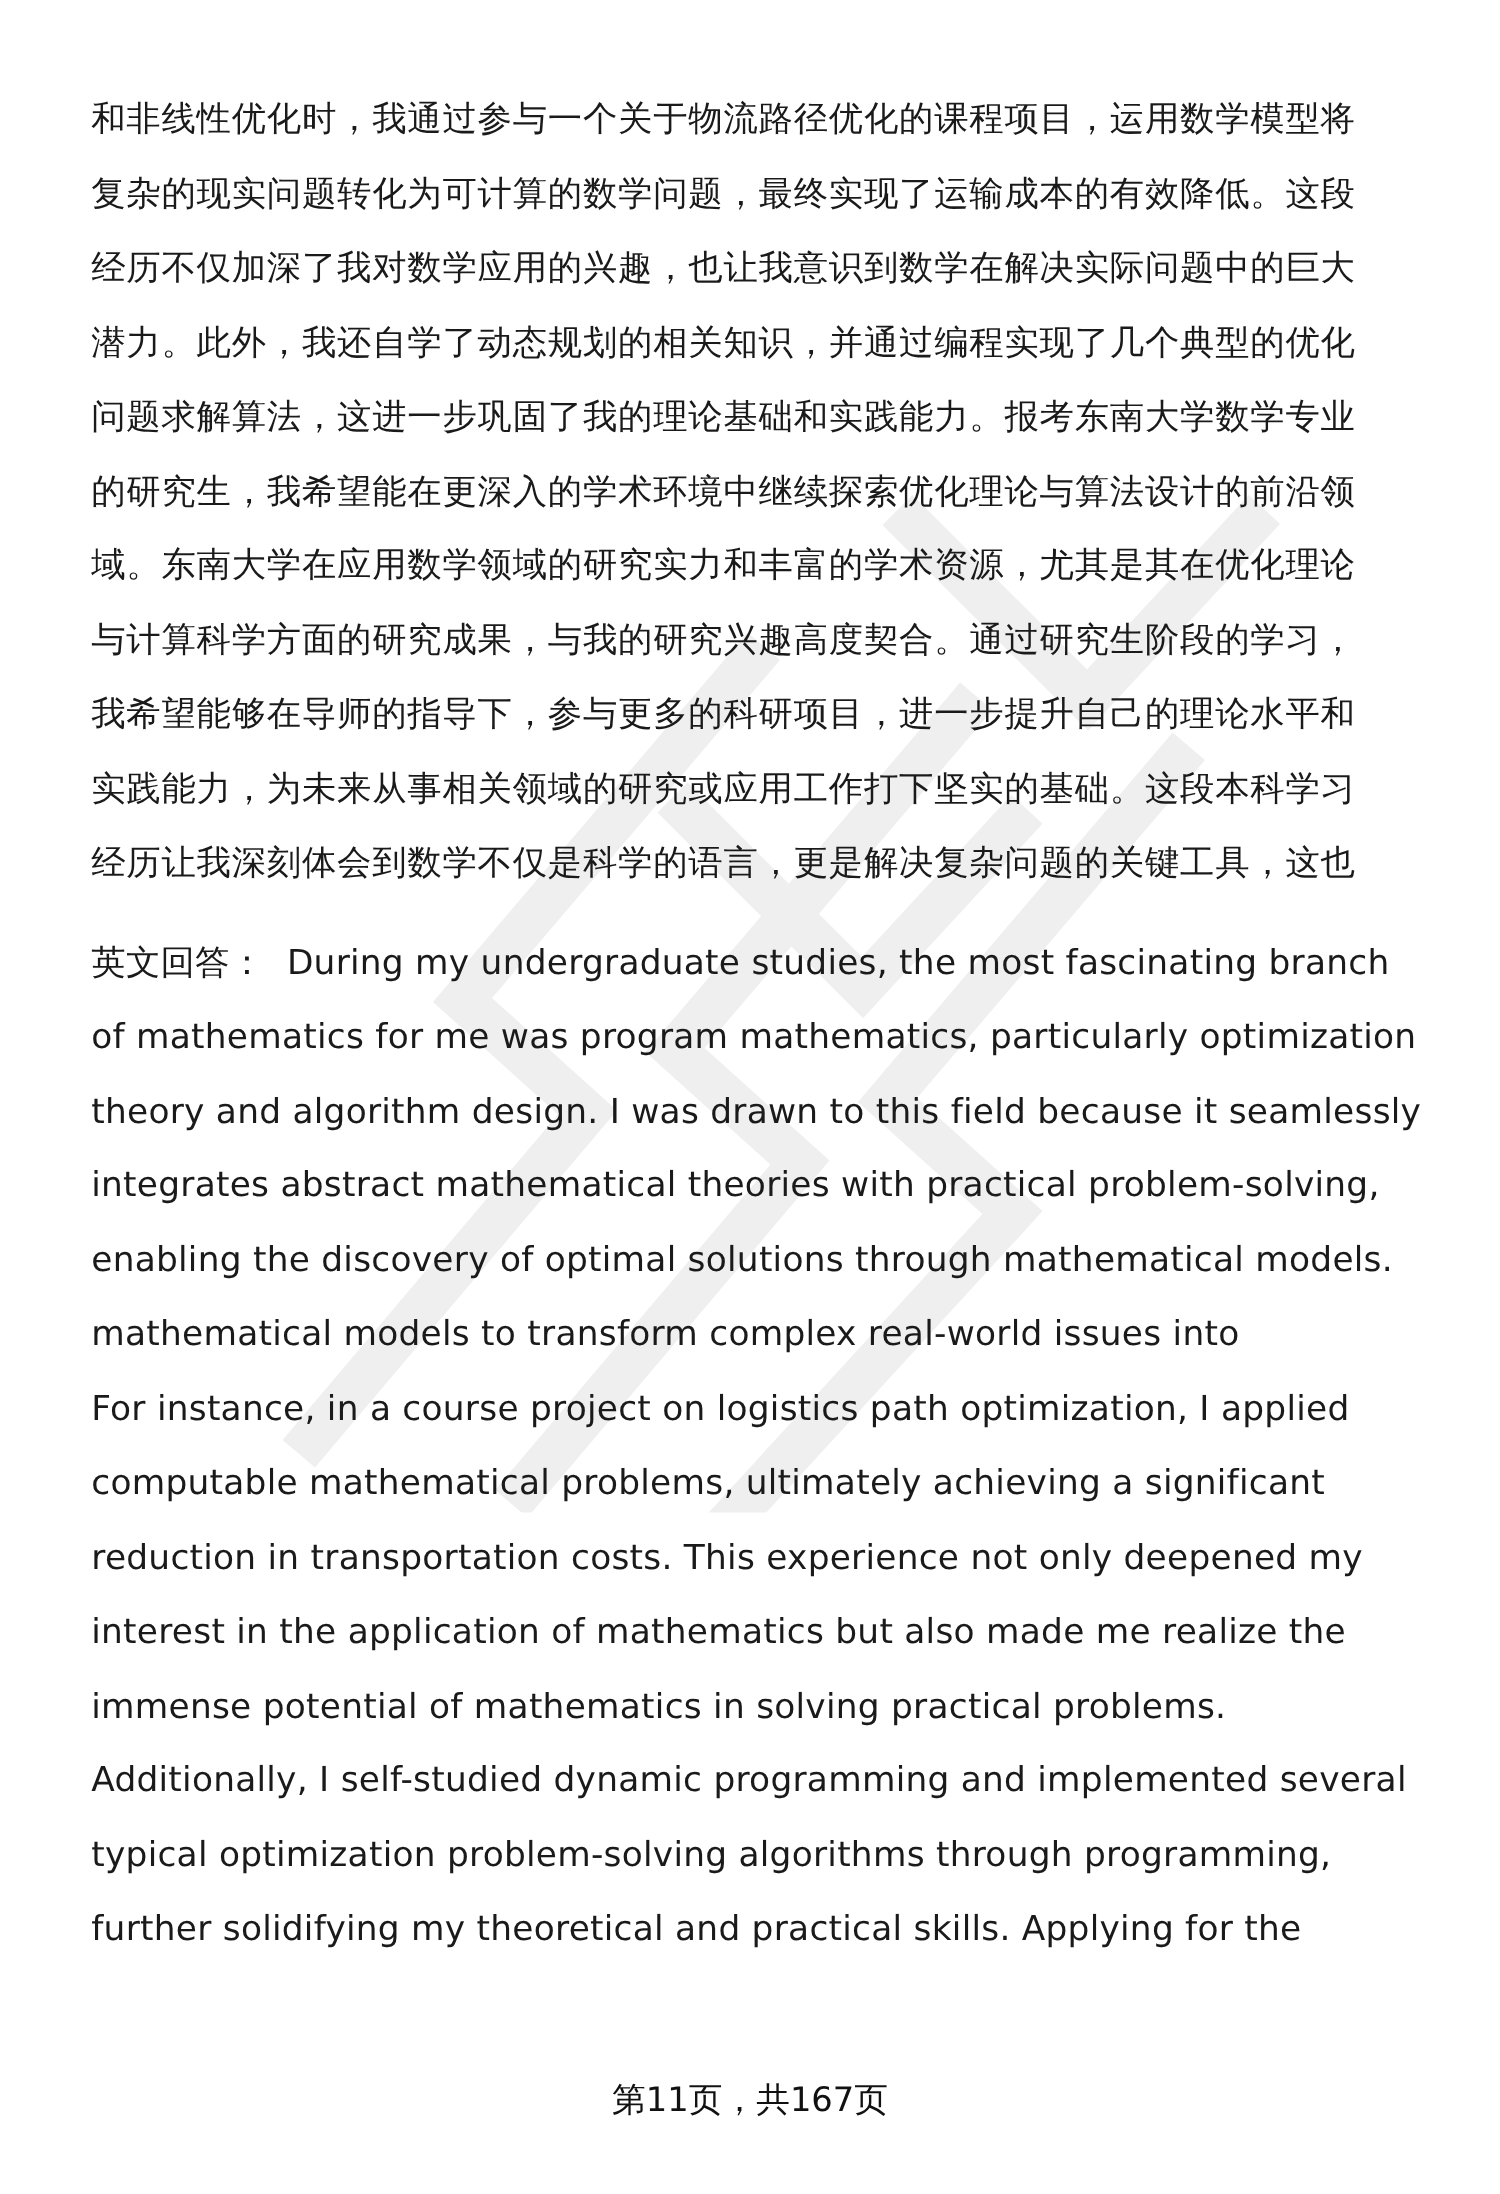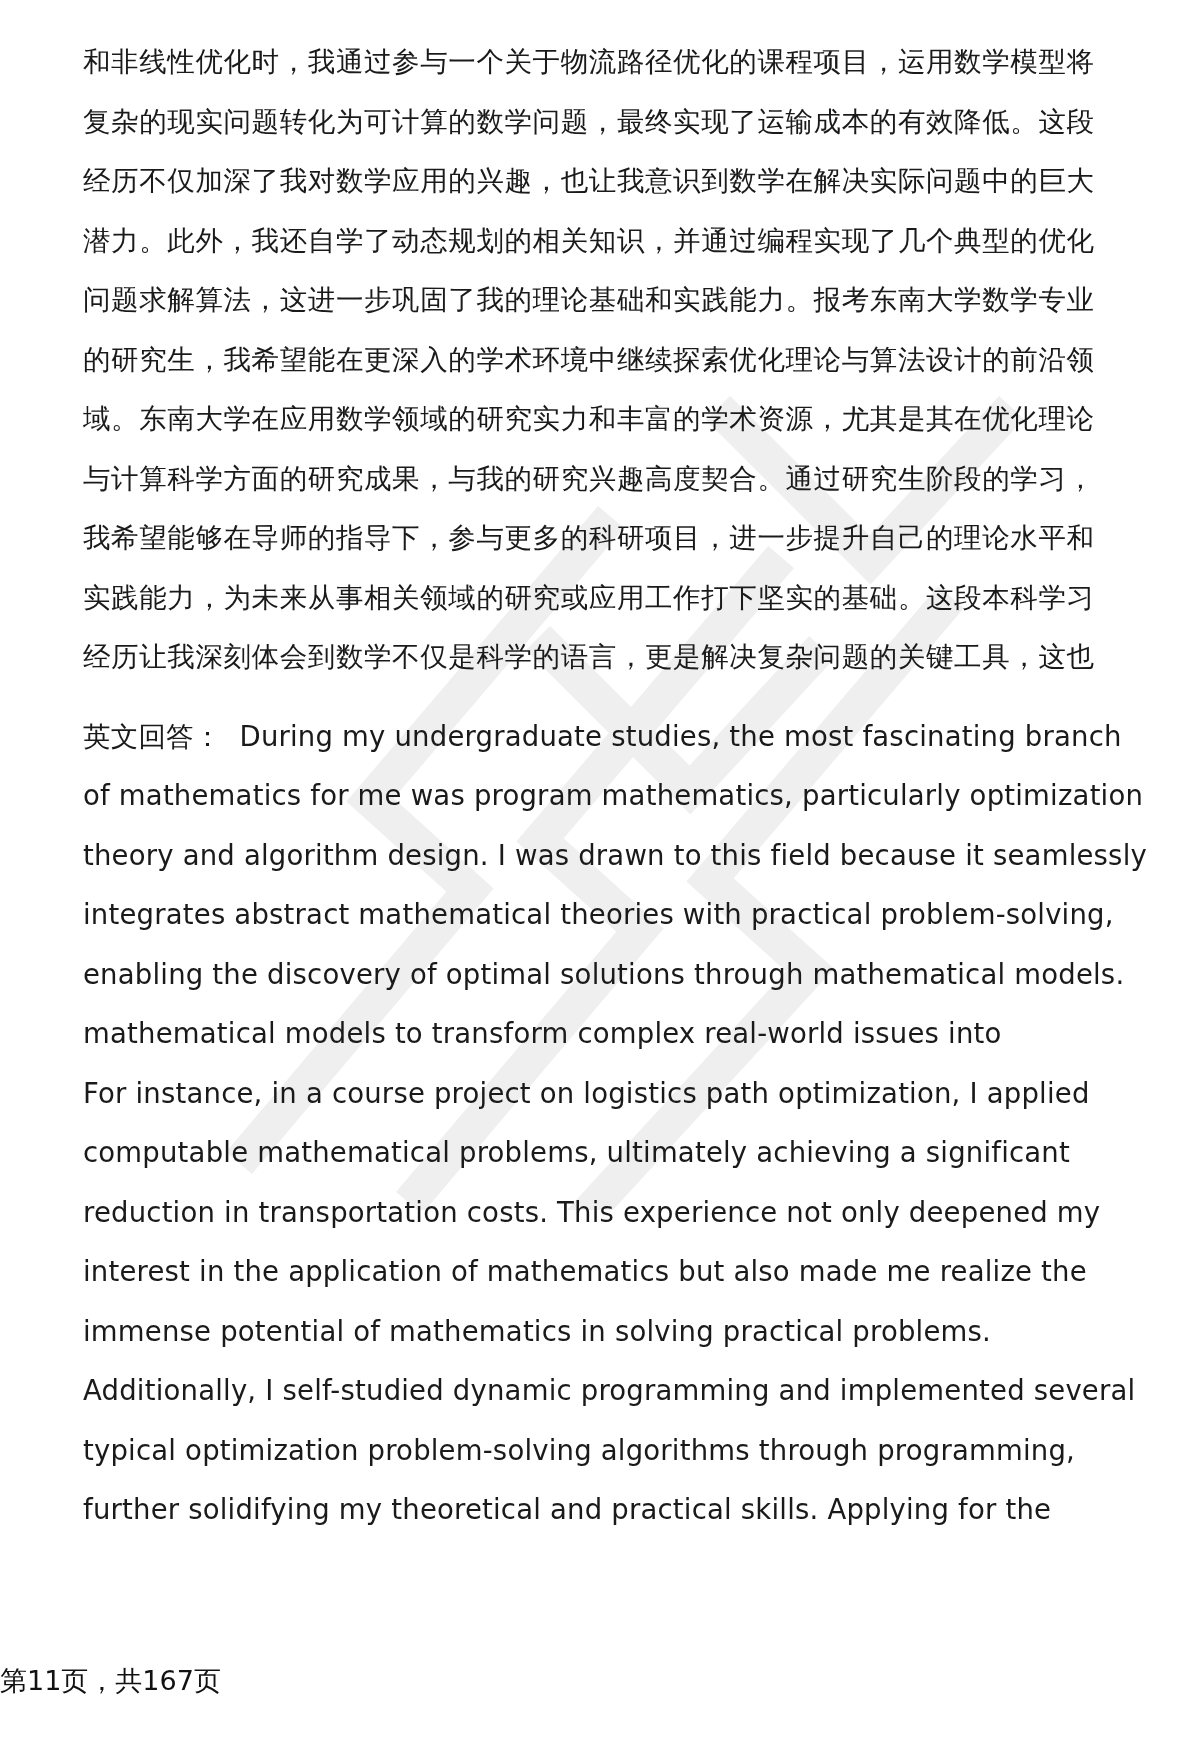--- a/index.html
+++ b/index.html
@@ -20,24 +20,23 @@
       left: 170px;
       top: 330px;
       width: 880px;
       height: 880px;
       pointer-events: none;
       z-index: 0;
     }
     .page {
       position: absolute;
       left: 73px;
-      top: 32px;
+      top: 66px;
       width: 1075px;
       z-index: 1;
-      margin-left: 10px;
     }
     .para {
       margin: 0;
       font-size: 27.5px;
       line-height: 59.5px;
     }
     .para .line {
       display: block;
       white-space: nowrap;
     }
@@ -51,20 +50,21 @@
       letter-spacing: 0.2px;
     }
     .label {
       margin-right: 18px;
     }
     .footer {
       position: absolute;
       left: 0;
       width: 1200px;
       top: 1663px;
+      text-align: center;
       font-size: 27px;
       line-height: 36px;
       color: #111;
       z-index: 1;
     }
   </style>
 </head>
 <body>
 
 <svg class="watermark" viewBox="0 0 880 880">

